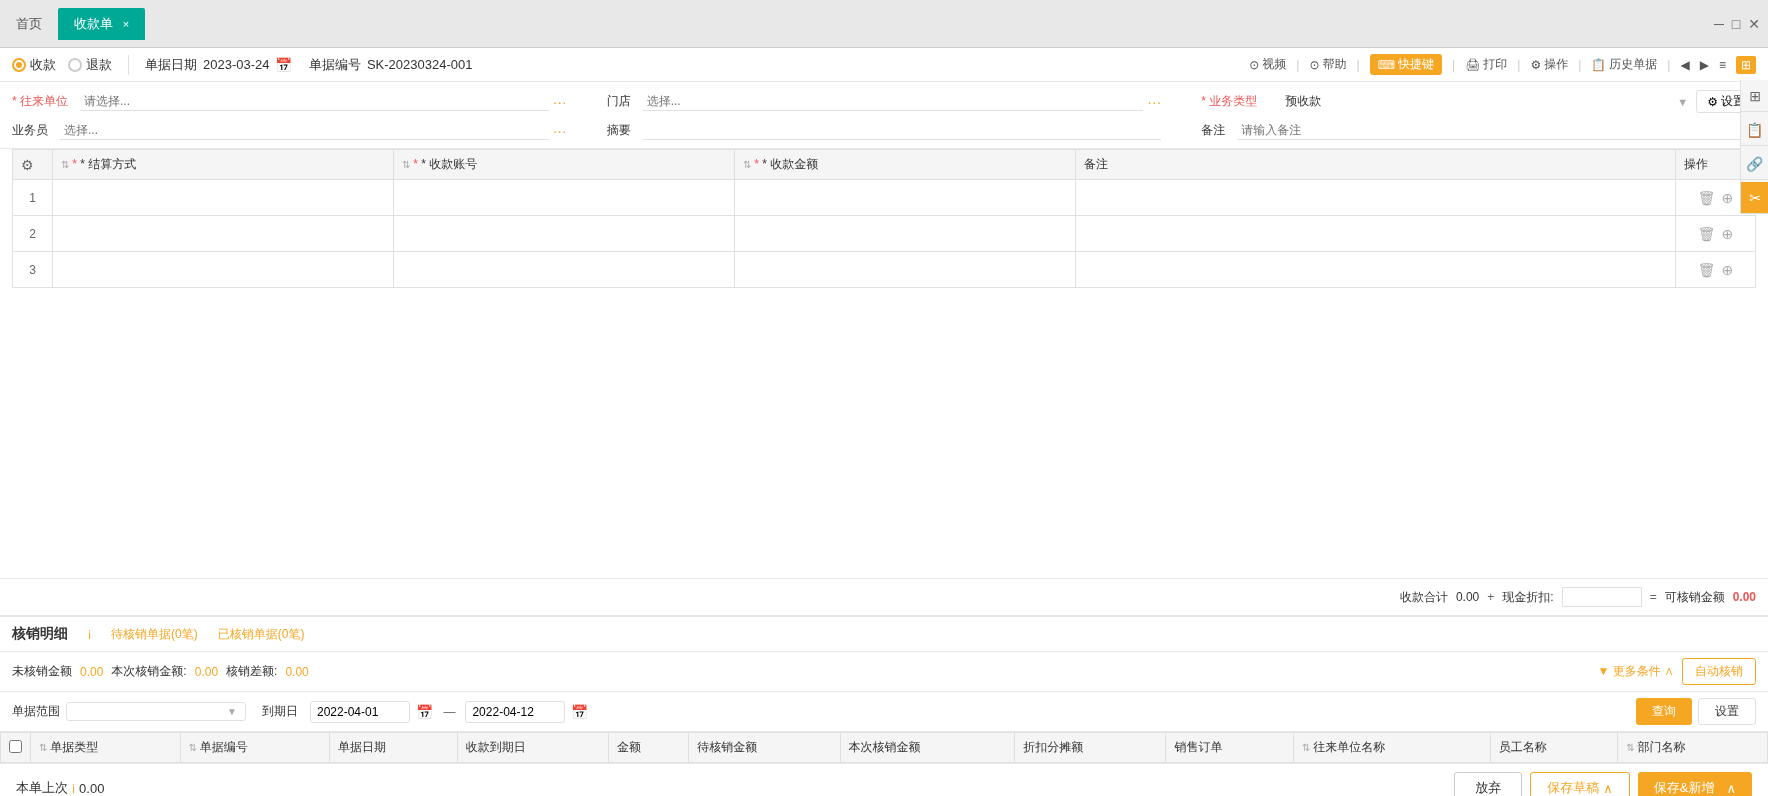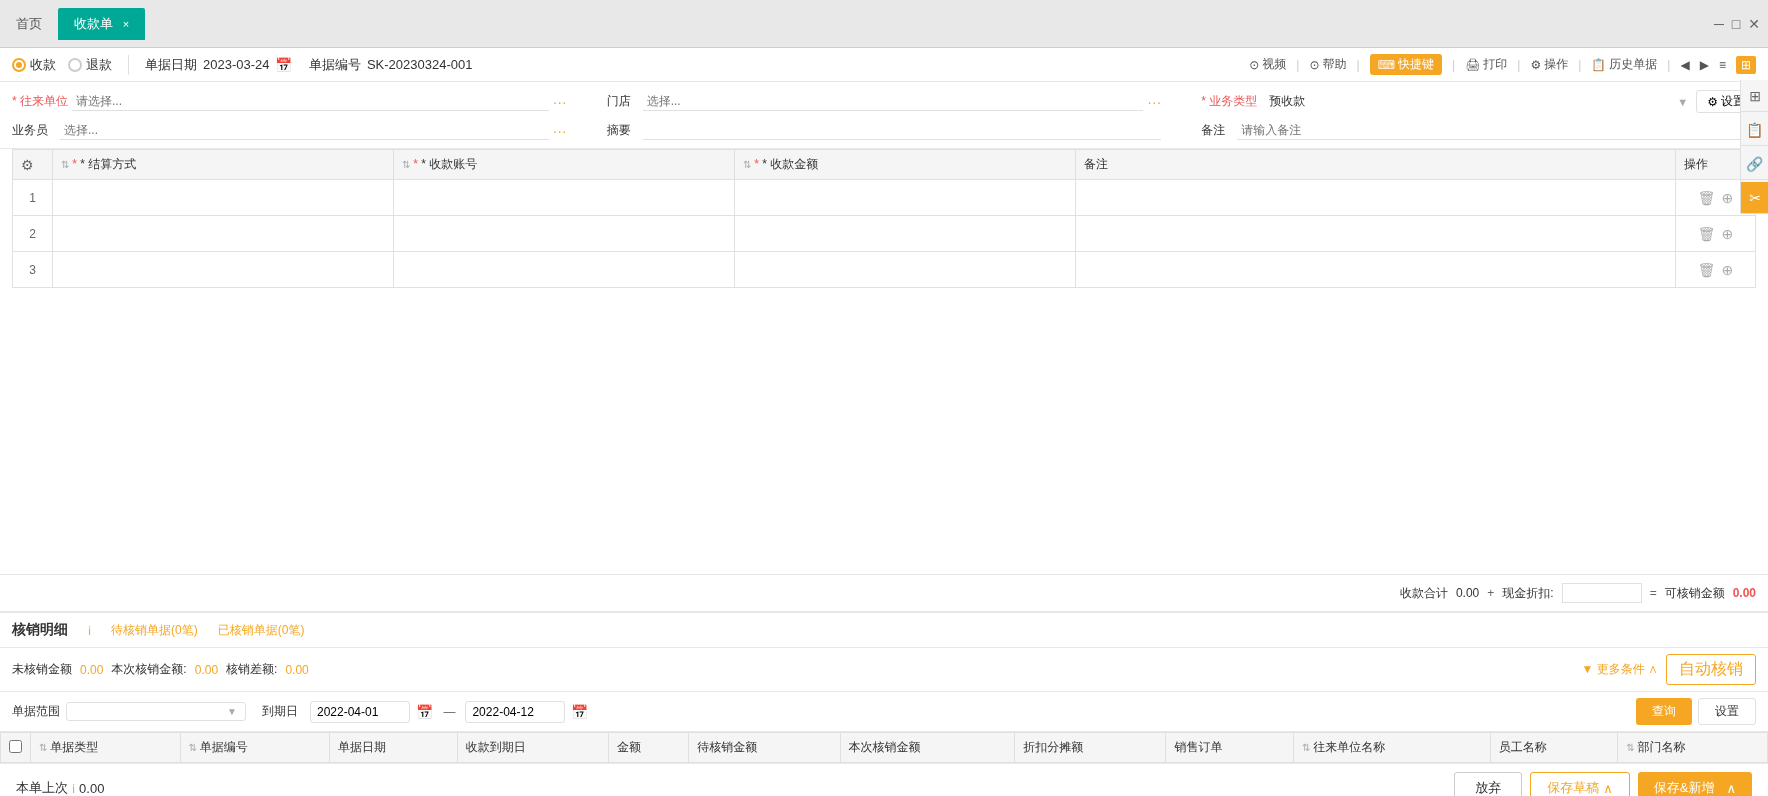--- a/index.html
+++ b/index.html
@@ -33,21 +33,21 @@
     .toolbar-btn.orange { background: #f5a623; color: #fff; padding: 2px 8px; border-radius: 3px; }
     .toolbar-sep { color: #ccc; }
 
     
     .form-area { padding: 8px 12px; border-bottom: 1px solid #e8e8e8; display: flex; flex-direction: column; gap: 8px; }
     .form-row { display: flex; align-items: center; gap: 0; }
     .form-field { display: flex; align-items: center; flex: 1; }
     .form-field-label { color: #e55; font-size: 12px; white-space: nowrap; margin-right: 4px; }
     .form-field-label.required::before { content: '* '; color: #e55; }
     .form-field-label.plain { color: #333; }
-    .form-input { flex: 1; border: none; border-bottom: 1px solid #e0e0e0; padding: 2px 4px; font-size: 12px; color: #aaa; outline: none; background: transparent; }
+    .form-input { flex: 1; border: none; border-bottom: 1px solid #e0e0e0; padding: 2px 4px; font-size: 12px; color: #aaa; outline: none; background: transparent; margin-left: 8px; }
     .form-dots { color: #f5a623; margin-left: 4px; cursor: pointer; font-size: 14px; }
     .form-field-sep { width: 40px; }
 
     
     .table-area { flex: 1; overflow: hidden; display: flex; flex-direction: column; padding: 0 12px; min-height: 0; }
     .data-table { width: 100%; border-collapse: collapse; font-size: 12px; }
     .data-table th { background: #f5f5f5; border: 1px solid #e0e0e0; padding: 6px 8px; text-align: left; font-weight: normal; color: #333; white-space: nowrap; }
     .data-table td { border: 1px solid #e0e0e0; padding: 4px 8px; height: 36px; }
     .data-table .row-num { text-align: center; width: 40px; color: #666; }
     .th-sort { color: #aaa; font-size: 10px; }
@@ -72,21 +72,21 @@
     .section-title { font-size: 14px; font-weight: bold; color: #333; }
     .info-icon { color: #f5a623; font-size: 12px; cursor: pointer; }
     .tab-link { color: #f5a623; font-size: 12px; cursor: pointer; text-decoration: none; }
     .tab-link.active { color: #f5a623; }
 
     .filter-row { display: flex; align-items: center; padding: 6px 12px; gap: 8px; border-bottom: 1px solid #e8e8e8; font-size: 12px; }
     .filter-label { color: #333; }
     .filter-value { color: #f5a623; }
     .filter-right { margin-left: auto; display: flex; align-items: center; gap: 8px; }
     .more-filter { color: #f5a623; cursor: pointer; font-size: 12px; }
-    .auto-btn { background: #fff; border: 1px solid #f5a623; color: #f5a623; padding: 4px 12px; border-radius: 3px; cursor: pointer; font-size: 16px; }
+    .auto-btn { background: #fff; border: 1px solid #f5a623; color: #f5a623; padding: 4px 12px; border-radius: 3px; cursor: pointer; font-size: 12px; }
 
     .search-row { display: flex; align-items: center; padding: 6px 12px; gap: 16px; border-bottom: 1px solid #e8e8e8; }
     .search-field { display: flex; align-items: center; gap: 6px; font-size: 12px; }
     .search-select-wrap { display: flex; align-items: center; border: 1px solid #e0e0e0; border-radius: 3px; padding: 3px 8px; min-width: 180px; background: #fff; }
     .chevron-icon { color: #aaa; font-size: 10px; margin-left: 4px; }
     .date-input { border: 1px solid #e0e0e0; padding: 3px 6px; border-radius: 3px; font-size: 12px; width: 100px; }
     .date-icon { color: #f5a623; font-size: 14px; cursor: pointer; }
     .dash { color: #666; }
     .search-right { margin-left: auto; display: flex; gap: 6px; }
     .query-btn { background: #f5a623; color: #fff; border: none; padding: 4px 16px; border-radius: 3px; cursor: pointer; font-size: 12px; }
@@ -185,21 +185,21 @@
 
       <div class="form-field" style="flex:2;">
         <span class="form-field-label plain">门店</span>
         <input class="form-input" type="text" style="margin-left: 8px;" placeholder="选择...">
         <span class="form-dots">···</span>
       </div>
       <div class="form-field-sep"></div>
 
       <div class="form-field" style="flex:2;">
         <span class="form-field-label required">业务类型</span>
-        <span style="margin-left:8px;font-size:12px;">预收款</span>
+        <span style="margin-left:24px;font-size:12px;">预收款</span>
         <span style="margin-left:auto;color:#aaa;font-size:11px;">▼</span>
         <button style="margin-left:8px;background:#fff;border:1px solid #e0e0e0;padding:2px 10px;border-radius:3px;cursor:pointer;font-size:12px;display:flex;align-items:center;gap:3px;">
           <span>⚙</span>
           <span>设置</span>
         </button>
       </div>
     </div>
     <div class="form-row">
 
       <div class="form-field" style="flex:2;">

